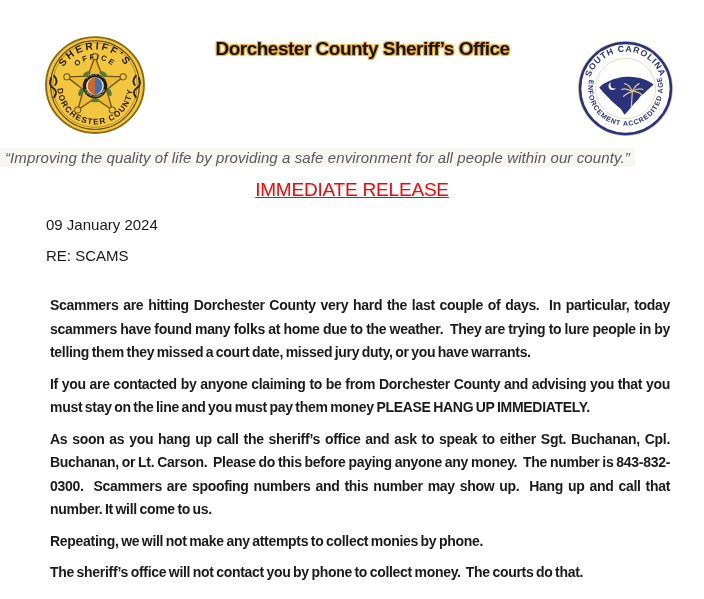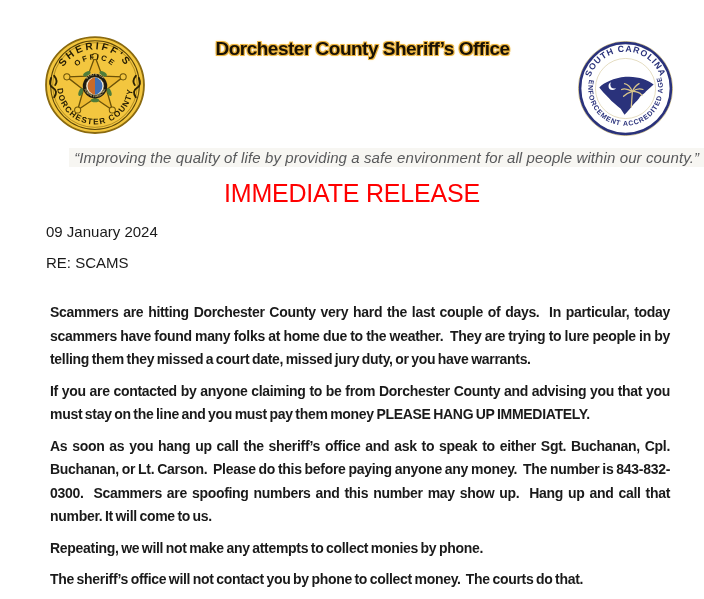--- a/index.html
+++ b/index.html
@@ -12,28 +12,29 @@
   .seal-wrap{flex:none;width:97px;height:97px;margin-top:7px;}
   .header-text{flex:1;text-align:center;padding-top:5px;min-width:0;}
   .gold-glow{
     color:#181106;
     text-shadow:-1px -1px 0 #edb53e,1px -1px 0 #edb53e,-1px 1px 0 #edb53e,
                  1px 1px 0 #edb53e,0 0 3px #f3c95d;
   }
   .doc-title{font-size:19px;font-weight:bold;letter-spacing:-0.5px;line-height:1.15;white-space:nowrap;}
   .doc-subtitle{font-size:15px;font-weight:bold;margin-top:19px;}
   .doc-address{font-size:12.5px;font-weight:bold;margin-top:14px;}
-  .motto-row{text-align:right;margin-top:11px;}
+  .motto-row{text-align:left;margin-top:11px;}
   .motto{
     display:inline-block;font-style:italic;font-size:15px;color:#58595b;
     background:#f7f6f2;padding:1px 5px;letter-spacing:0.1px;
   }
   .release-label{
-    text-align:center;margin-top:12px;font-size:25px;color:#ff0000;
+    text-align:center;margin-top:12px;font-size:19px;color:#ff0000;
     letter-spacing:-0.2px;
+    text-decoration:underline;
   }
   .meta{padding:0 23px 0 46px;}
   .meta-date{margin-top:15px;font-size:15px;}
   .meta-subject{margin-top:14px;font-size:15px;}
   .content{
     padding:0 34px 0 46px;font-size:14px;line-height:23.5px;
     text-align:justify;letter-spacing:-0.3px;word-spacing:-1px;
   }
   .content p{margin:0 0 8px 4px;white-space:pre-wrap;font-weight:bold;}
   .content p.first{margin-top:30px;}

